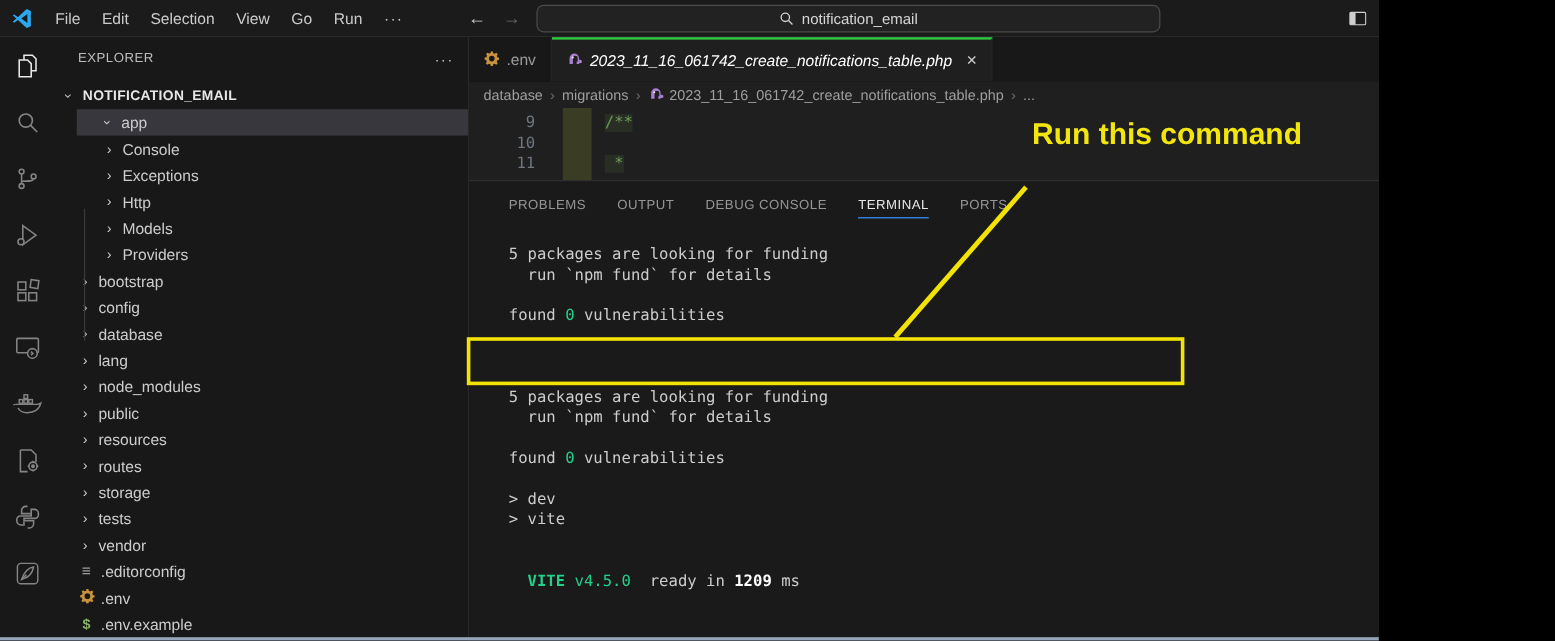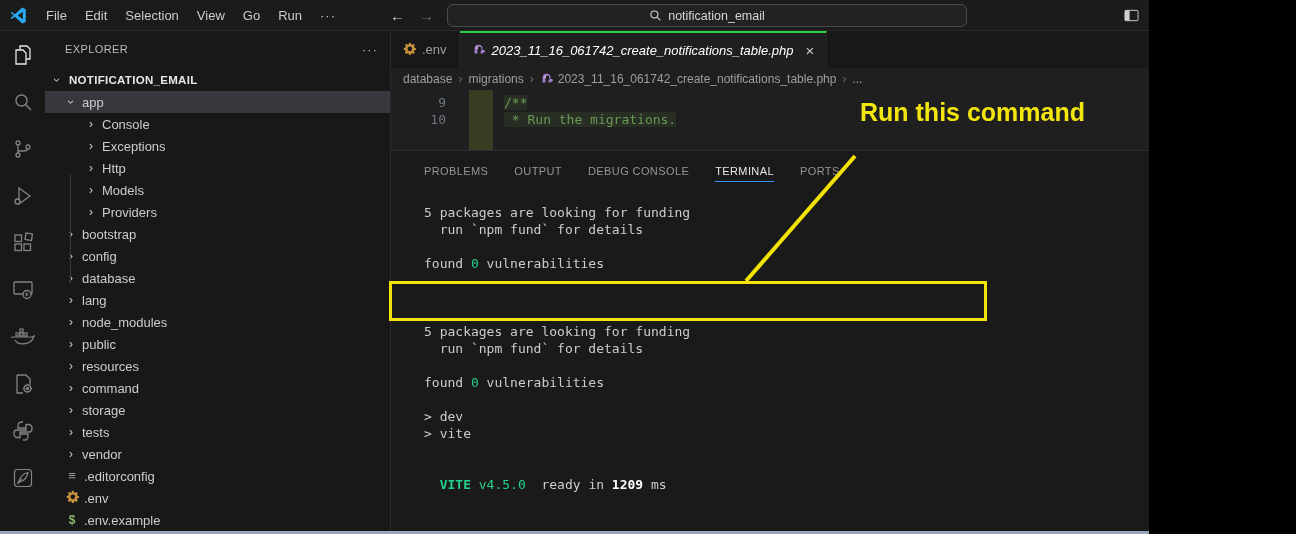--- a/index.html
+++ b/index.html
@@ -31,21 +31,21 @@
   
   .sidebar{position:absolute;left:45px;top:31px;width:345px;height:503px;background:#181818;border-right:1px solid #2a2a2a;font-size:13px;}
   .sb-header{height:24px;display:flex;align-items:center;justify-content:space-between;padding:6px 12px 0 20px;}
   .sb-title{font-size:11px;color:#bcbcbc;letter-spacing:.4px;}
   .sb-more{color:#bcbcbc;font-size:13px;letter-spacing:1px;}
   .sb-section{height:22px;display:flex;align-items:center;gap:4px;padding-left:4px;margin-top:8px;}
   .sb-section .chev{width:16px;text-align:center;}
   .sb-section-label{font-weight:bold;font-size:11.5px;color:#e7e7e7;letter-spacing:.3px;}
   .tree{position:relative;}
   .tree-row{height:22px;display:flex;align-items:center;gap:5px;color:#cccccc;cursor:pointer;}
-  .tree-row.selected{background:#37373d;}
+  .tree-row.selected{background:#37373d;margin-left:19px;}
   .tree-row .chev{color:#cccccc;width:12px;text-align:center;flex:0 0 12px;}
   .chev{display:inline-block;font-size:12px;color:#c5c5c5;}
   .chev.exp{transform:rotate(90deg);}
   .lvl1{padding-left:20px;} .lvl2{padding-left:40px;}
   .ficon{width:14px;flex:0 0 14px;text-align:center;font-size:12px;line-height:14px;}
   .ficon.editorconfig{color:#9a9a9a;font-size:13px;}
   .ficon.dollar{color:#8db56b;font-weight:bold;}
   .indent-guide{position:absolute;left:25px;top:83px;width:1px;height:110px;background:#3a3a3a;}
 
   
@@ -294,21 +294,21 @@
         <div class="tree-row lvl1">
           <span class="chev">›</span>
           <span class="tree-label">public</span>
         </div>
         <div class="tree-row lvl1">
           <span class="chev">›</span>
           <span class="tree-label">resources</span>
         </div>
         <div class="tree-row lvl1">
           <span class="chev">›</span>
-          <span class="tree-label">command</span>
+          <span class="tree-label">routes</span>
         </div>
         <div class="tree-row lvl1">
           <span class="chev">›</span>
           <span class="tree-label">storage</span>
         </div>
         <div class="tree-row lvl1">
           <span class="chev">›</span>
           <span class="tree-label">tests</span>
         </div>
         <div class="tree-row lvl1">
@@ -373,21 +373,24 @@
       </div>
     <div class="editor">
       <div class="sel-column"></div>
       <div class="editor-lines" id="editorLines">
           <div class="eline">
             <span class="lnum">9</span>
             <span class="code"><span class="codehl">/**</span></span>
           </div>
           <div class="eline">
             <span class="lnum">10</span>
-            <span class="code"><span class="codehl"> * Run the migrations.</span></span>
+          </div>
+          <div class="eline">
+            <span class="lnum">11</span>
+            <span class="code"><span class="codehl"> *</span></span>
           </div>
         </div>
       <div class="minimap"></div>
     </div>
 
     <div class="panel">
       <div class="panel-header" id="panelHeader">
           <span class="ptab">PROBLEMS</span>
           <span class="ptab">OUTPUT</span>
           <span class="ptab">DEBUG CONSOLE</span>

